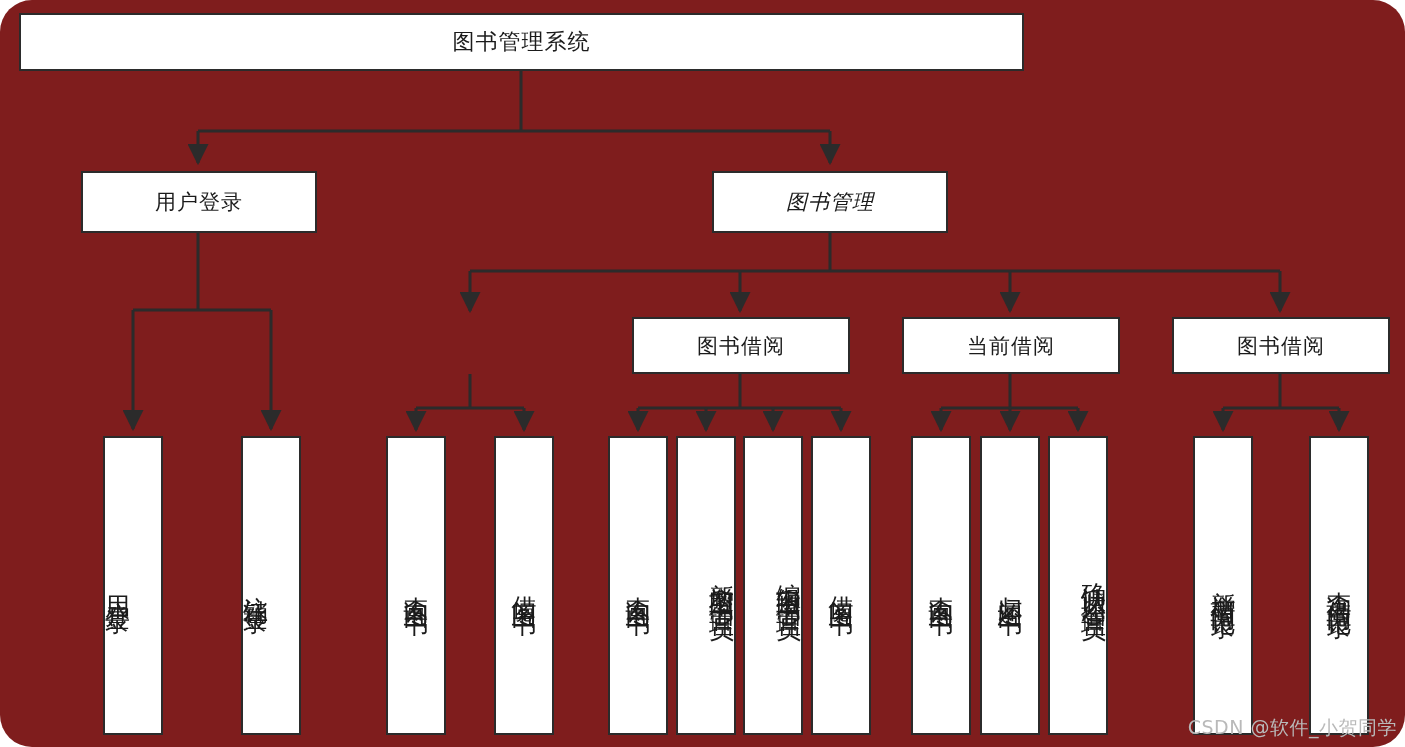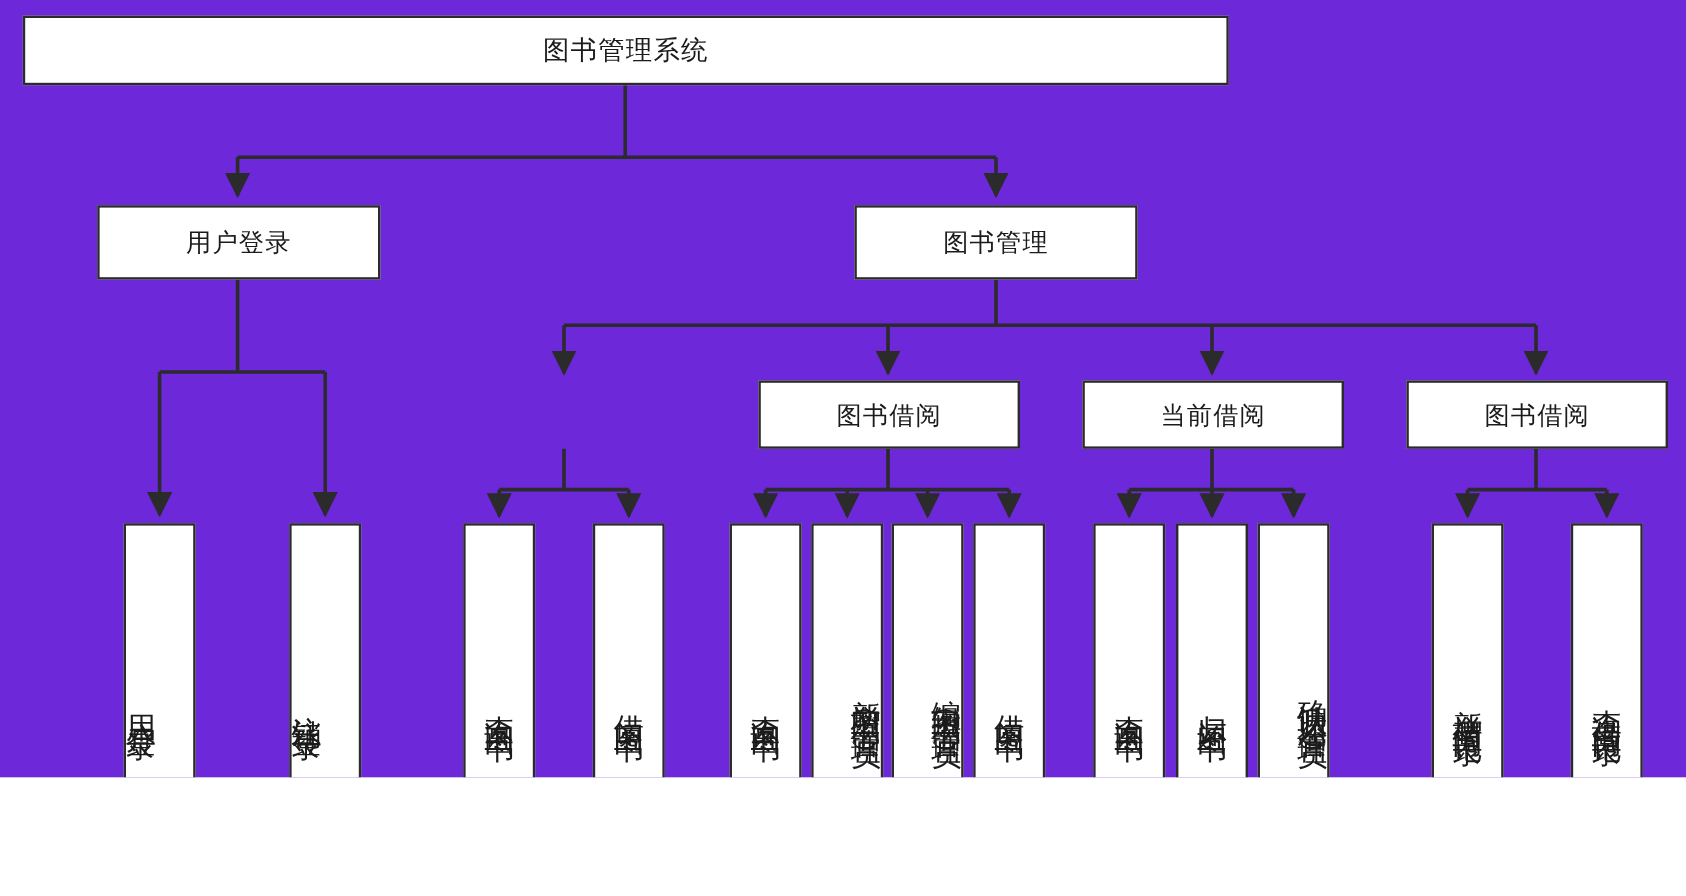--- a/index.html
+++ b/index.html
@@ -6,23 +6,24 @@
     margin: 0;
     padding: 0;
     background: #ffffff;
   }
   body {
     font-family: "DejaVu Sans", "Liberation Sans", sans-serif;
   }
   #canvas {
     position: relative;
     width: 1405px;
-    height: 648px;
-    background: #6d28d9;
+    height: 747px;
+    background: #7f1d1d;
     overflow: hidden;
+    border-radius: 32px;
   }
   svg.edges {
     position: absolute;
     left: 0;
     top: 0;
     width: 1405px;
     height: 747px;
     pointer-events: none;
   }
   .node {
@@ -126,21 +127,21 @@
     </g>
   </svg>
 
   <div class="node horiz root" style="left:19px; top:13px; width:1005px; height:58px;">
     <span>图书管理系统</span>
   </div>
 
   <div class="node horiz" style="left:81px; top:171px; width:236px; height:62px;">
     <span>用户登录</span>
   </div>
-  <div class="node horiz" style="left:712px; top:171px; width:236px; height:62px;">
+  <div class="node horiz" style="left:712px; top:171px; width:236px; height:62px;font-style:italic;">
     <span>图书管理</span>
   </div>
 
   <div class="node horiz" style="left:632px; top:317px; width:218px; height:57px;">
     <span>图书借阅</span>
   </div>
   <div class="node horiz" style="left:902px; top:317px; width:218px; height:57px;">
     <span>当前借阅</span>
   </div>
   <div class="node horiz" style="left:1172px; top:317px; width:218px; height:57px;">
@@ -184,14 +185,15 @@
     <span class="vtext">确认归还（管理员）</span>
   </div>
 
   <div class="node leaf" style="left:1193px; top:436px; width:60px; height:299px;">
     <span class="vtext">新增借阅记录</span>
   </div>
   <div class="node leaf" style="left:1309px; top:436px; width:60px; height:299px;">
     <span class="vtext">查询借阅记录</span>
   </div>
 
+  <div class="watermark">CSDN @软件_小贺同学</div>
 
 </div>
 
 </body></html>

